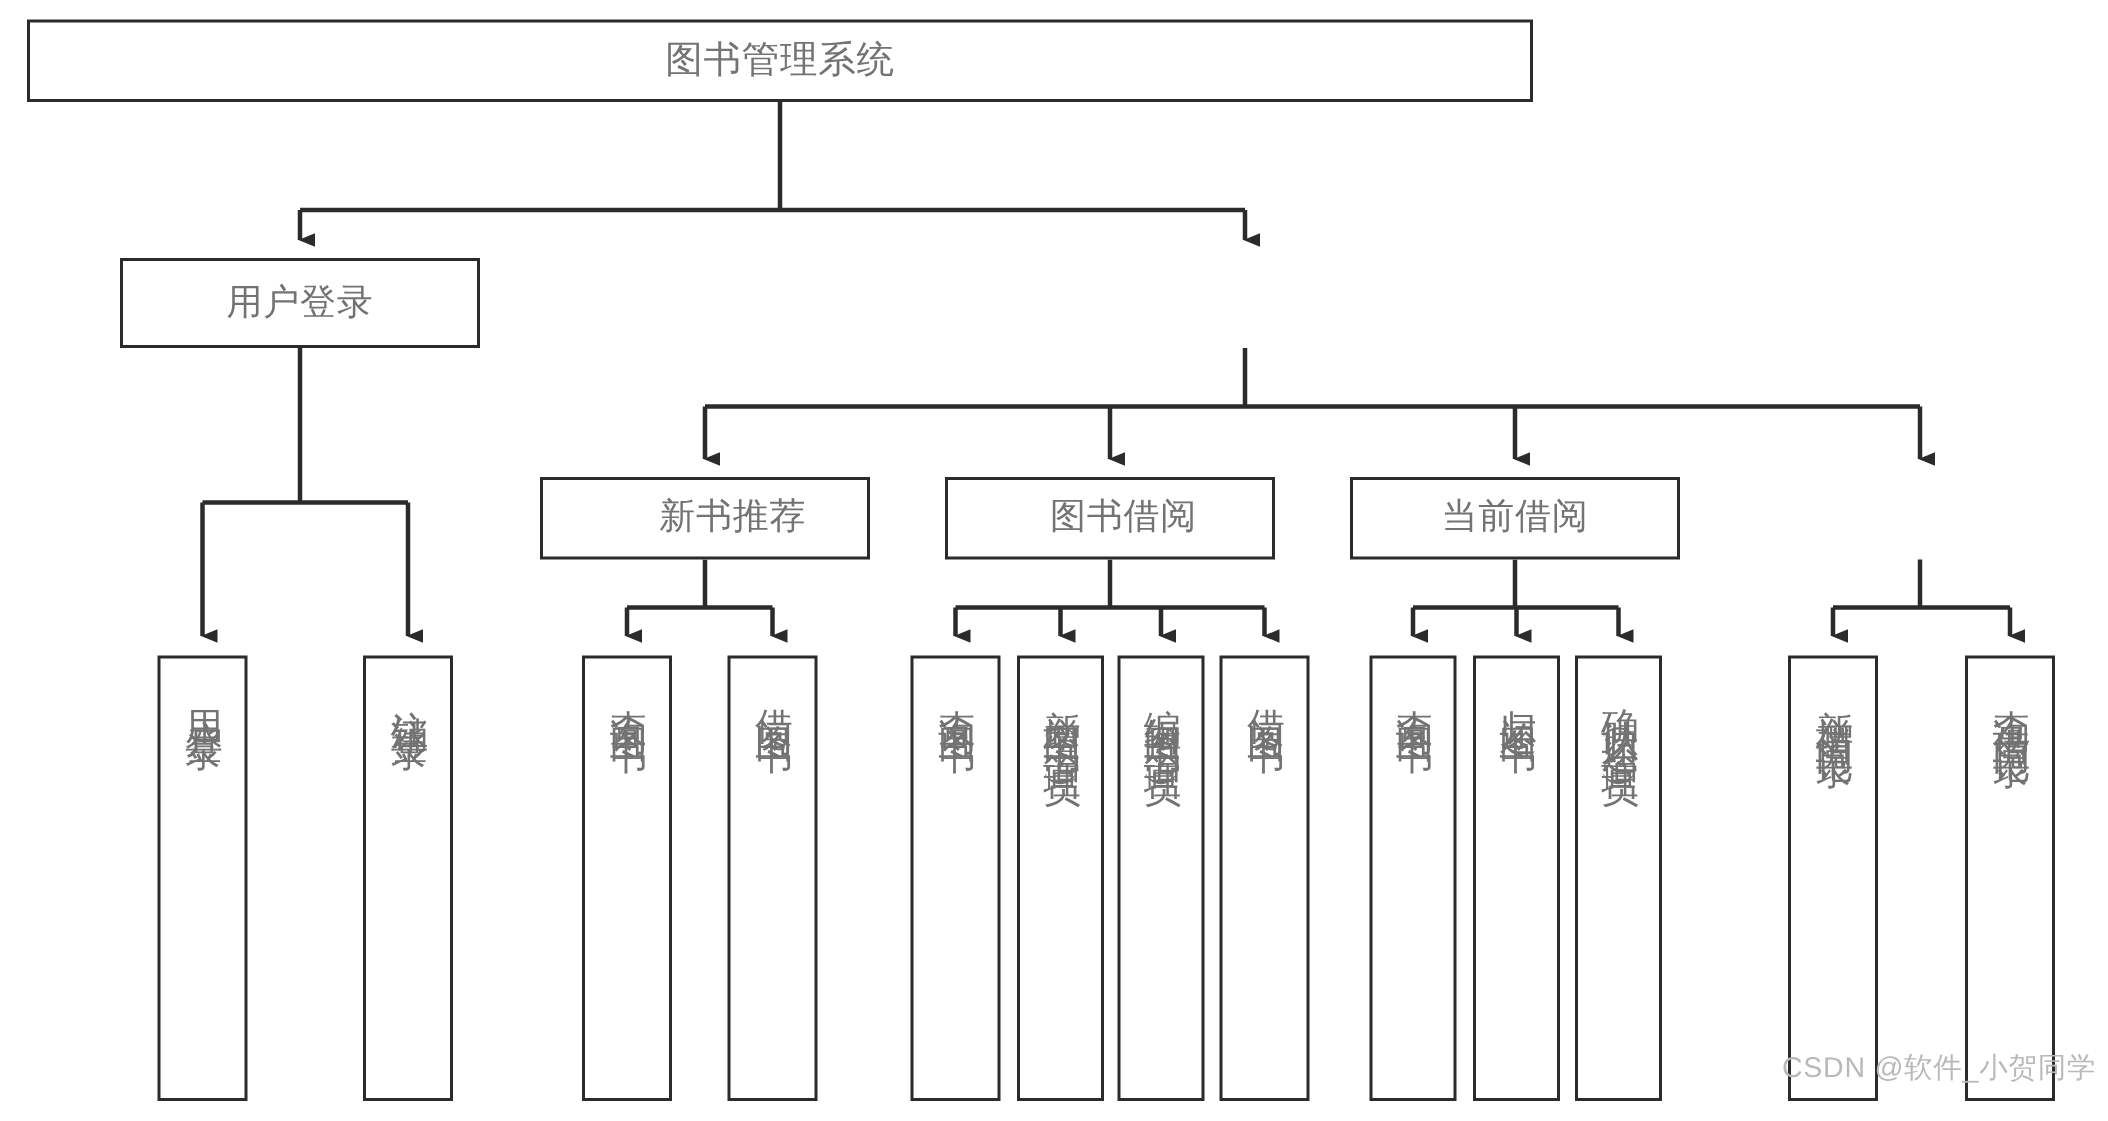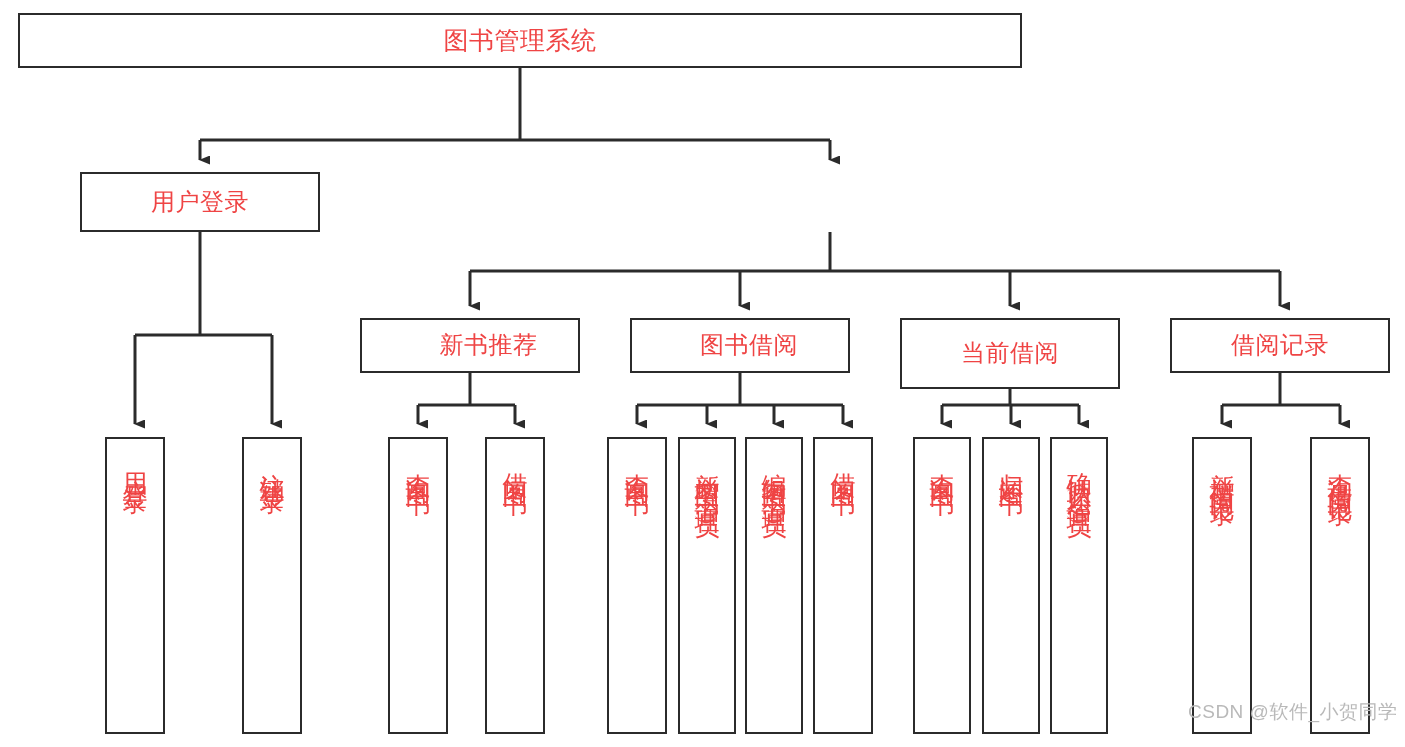--- a/index.html
+++ b/index.html
@@ -26,21 +26,21 @@
     pointer-events: none;
   }
   .node {
     position: absolute;
     box-sizing: border-box;
     border: 2.5px solid #2b2b2b;
     background: #ffffff;
     display: flex;
     align-items: center;
     justify-content: center;
-    color: #ef4444;
+    color: #737373;
   }
   .node-label {
     display: block;
     text-align: center;
     line-height: 1.18;
     letter-spacing: 0.5px;
     white-space: nowrap;
   }
   
   .node.horiz .node-label {
@@ -136,25 +136,22 @@
   <div class="node horiz" style="left:80px; top:172px; width:240px; height:60px;">
     <span class="node-label">用户登录</span>
   </div>
 
   <div class="node horiz" style="left:360px; top:318px; width:220px; height:55px;padding-left:37px;">
     <span class="node-label">新书推荐</span>
   </div>
   <div class="node horiz" style="left:630px; top:318px; width:220px; height:55px;padding-left:18px;">
     <span class="node-label">图书借阅</span>
   </div>
-  <div class="node horiz" style="left:900px; top:318px; width:220px; height:71px;">
+  <div class="node horiz" style="left:900px; top:318px; width:220px; height:55px;">
     <span class="node-label">当前借阅</span>
-  </div>
-  <div class="node horiz" style="left:1170px; top:318px; width:220px; height:55px;">
-    <span class="node-label">借阅记录</span>
   </div>
 
   <div class="node vert" style="left:105px; top:437px; width:60px; height:297px;">
     <span class="node-label">用户登录</span>
   </div>
   <div class="node vert" style="left:242px; top:437px; width:60px; height:297px;">
     <span class="node-label">注销登录</span>
   </div>
 
   <div class="node vert" style="left:388px; top:437px; width:60px; height:297px;">

